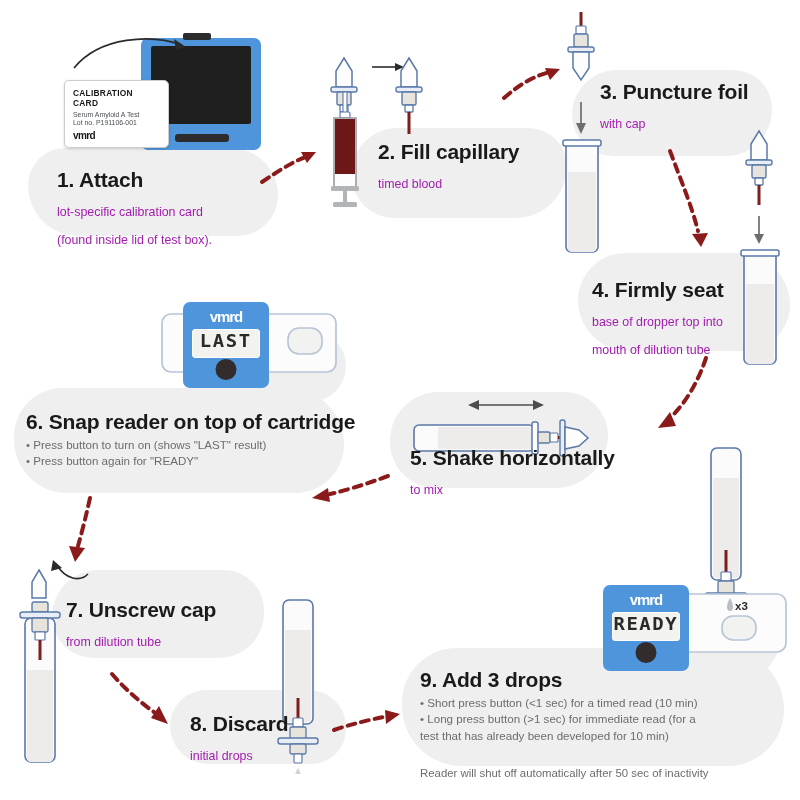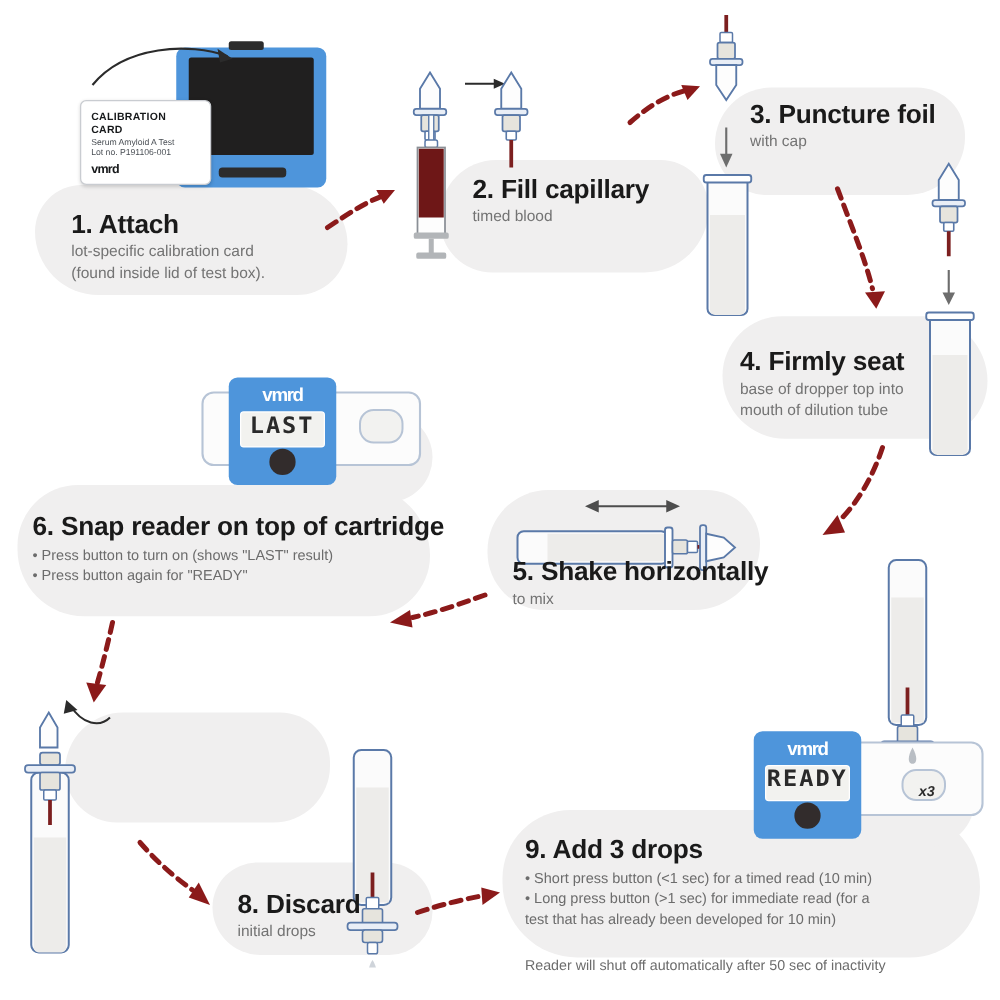--- a/index.html
+++ b/index.html
@@ -11,21 +11,21 @@
     position:relative;
   }
   #stage{position:relative;width:800px;height:800px;}
 
   
   .blob{position:absolute;background:#f0efef;border-radius:50%;z-index:0;}
 
   
   .cap{position:absolute;z-index:6;}
   .cap .hd{font-size:21px;font-weight:bold;color:#1a1a1a;letter-spacing:-0.2px;white-space:nowrap;}
-  .cap .sub{font-size:12.4px;color:#737373;line-height:1.32;margin-top:1px;}
+  .cap .sub{font-size:12.4px;color:#a21caf;line-height:1.32;margin-top:12px;}
   .cap .bul{font-size:11.6px;color:#6c6c6c;line-height:1.42;white-space:nowrap;}
   .cap .note{font-size:11.4px;color:#6c6c6c;line-height:1.4;}
 
   
   .art{position:absolute;z-index:4;}
 
   
   .card{
     position:absolute;z-index:8;background:#fff;border:1.4px solid #c9ccd1;
     border-radius:5px;box-shadow:0 1px 3px rgba(0,0,0,.16);
@@ -268,20 +268,24 @@
   <svg class="art" style="left:14px;top:596px;" width="52" height="170" viewBox="0 0 52 170">
     <rect x="11" y="22" width="30" height="144" rx="6" fill="#fbfbfb" stroke="#5a79a8" stroke-width="1.6"></rect>
     <path d="M13 74 L39 74 L39 162 a4 4 0 0 1 -4 4 L17 166 a4 4 0 0 1 -4 -4 Z" fill="#edecea"></path>
     <rect x="18" y="6" width="16" height="10" rx="2" fill="#e6e4dd" stroke="#5a79a8" stroke-width="1.4"></rect>
     <rect x="6" y="16" width="40" height="6" rx="2.5" fill="#e9eef6" stroke="#5a79a8" stroke-width="1.4"></rect>
     <rect x="18" y="22" width="16" height="14" rx="1.5" fill="#e6e4dd" stroke="#5a79a8" stroke-width="1.3"></rect>
     <rect x="21" y="36" width="10" height="8" rx="1" fill="#fff" stroke="#5a79a8" stroke-width="1.2"></rect>
     <rect x="24.5" y="44" width="3" height="20" fill="#7c1f1f"></rect>
   </svg>
 
+  <div class="cap" style="left:66px;top:598px;">
+    <div class="hd">7. Unscrew cap</div>
+    <div class="sub">from dilution tube</div>
+  </div>
 
   <svg class="art" style="left:106px;top:668px;" width="80" height="66" viewBox="0 0 80 66">
     <path d="M6 6 C 20 22, 34 34, 48 44" stroke="#8b1a1a" stroke-width="4" stroke-dasharray="8,6" fill="none" stroke-linecap="round"></path>
     <path d="M62 56 L45 50 L53 38 Z" fill="#8b1a1a"></path>
   </svg>
 
   <svg class="art" style="left:272px;top:598px;" width="52" height="176" viewBox="0 0 52 176">
     <rect x="11" y="2" width="30" height="124" rx="6" fill="#fbfbfb" stroke="#5a79a8" stroke-width="1.6"></rect>
     <path d="M13 32 L39 32 L39 124 L13 124 Z" fill="#edecea"></path>
     <rect x="24.5" y="100" width="3" height="22" fill="#7c1f1f"></rect>
@@ -313,21 +317,21 @@
     <rect x="18" y="153" width="16" height="11" rx="2" fill="#e6e4dd" stroke="#5a79a8" stroke-width="1.3"></rect>
     <rect x="22" y="164" width="8" height="12" rx="1.5" fill="#fdfdfd" stroke="#5a79a8" stroke-width="1.2"></rect>
   </svg>
 
   <svg class="art" style="left:618px;top:592px;" width="170" height="62" viewBox="0 0 170 62">
     <rect x="2" y="2" width="166" height="58" rx="9" fill="#fcfcfc" stroke="#b7c4d6" stroke-width="1.7"></rect>
     <rect x="104" y="24" width="34" height="24" rx="11" fill="#f2f2f0" stroke="#b7c4d6" stroke-width="1.6"></rect>
     <path d="M112 6 C 108 13, 108 19, 112 19 C 116 19, 116 13, 112 6 Z" fill="#b9bec4"></path>
   </svg>
 
-  <div class="x3" style="left:735px;top:628px;font-style:italic;">x3</div>
+  <div class="x3" style="left:735px;top:600px;">x3</div>
 
   <div class="reader" style="left:603px;top:585px;width:86px;height:86px;">
     <div class="brand">vmrd</div>
     <div class="lcd">
       <span>READY</span>
     </div>
     <div class="knob"></div>
   </div>
 
   <div class="cap" style="left:420px;top:668px;">

